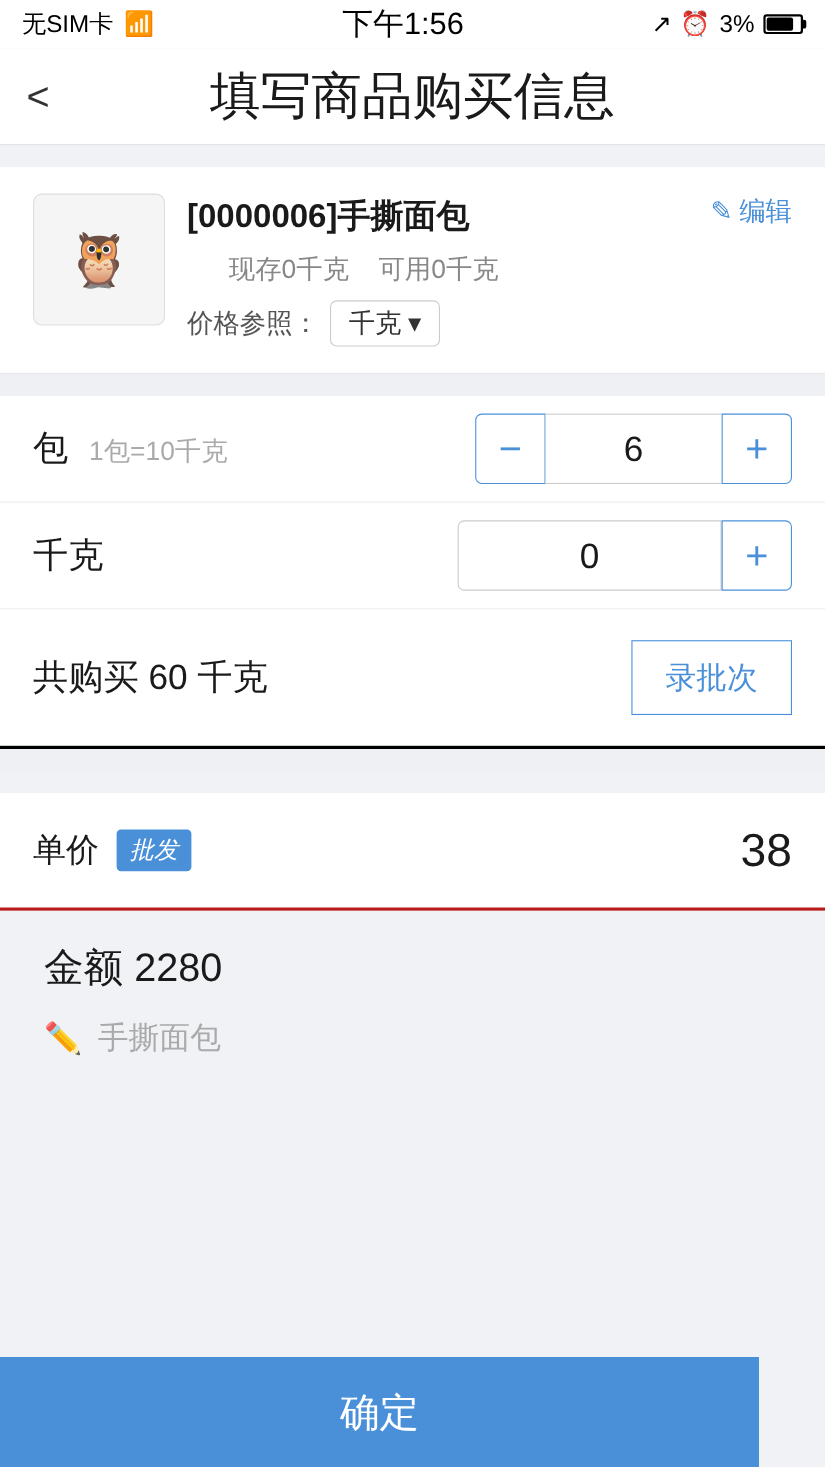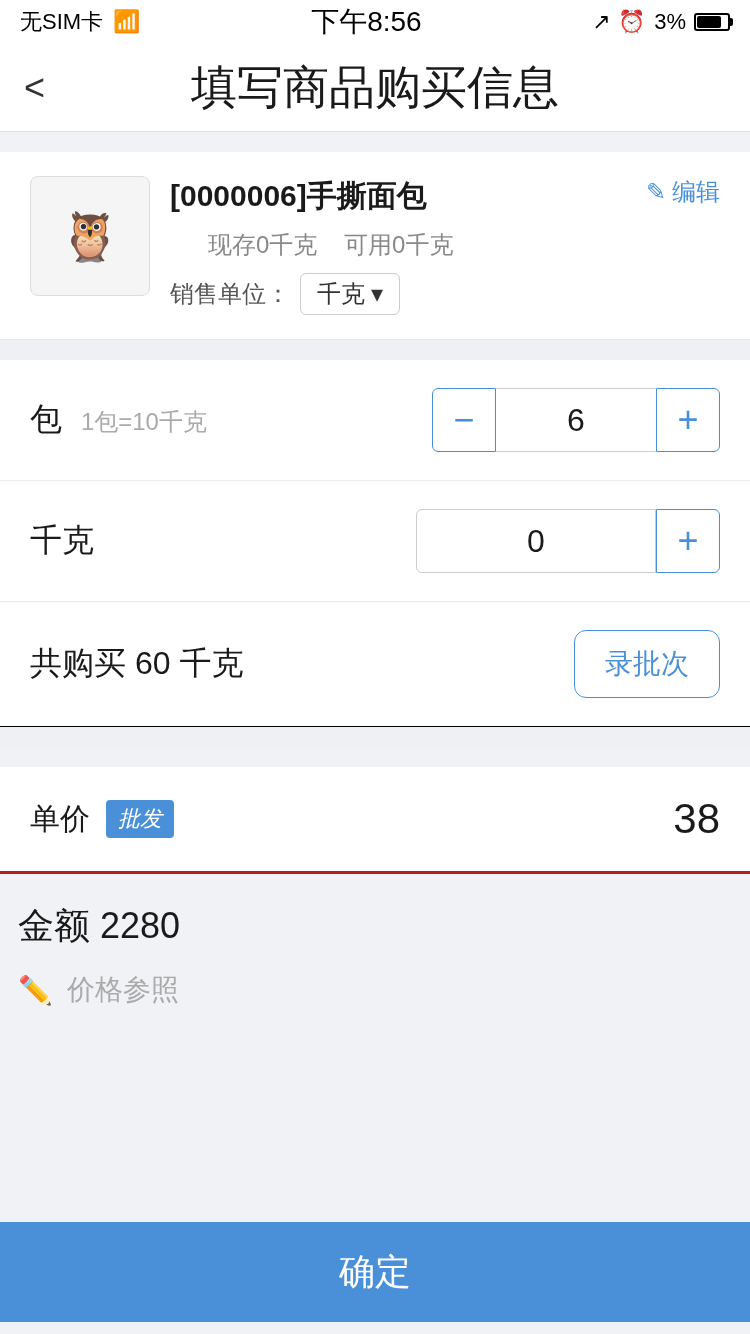--- a/index.html
+++ b/index.html
@@ -125,21 +125,21 @@
       background: #eef0f3;
     }
 
     
     .input-section {
       background: #fff;
     }
     .input-row {
       display: flex;
       align-items: center;
-      padding: 28px 30px;
+      padding: 16px 30px;
       border-bottom: 1px solid #ebebeb;
       gap: 32px;
     }
     .input-label {
       flex: 1;
       font-size: 32px;
       color: #1a1a1a;
     }
     .input-hint {
       font-size: 24px;
@@ -192,33 +192,33 @@
       border-radius: 6px 0 0 6px;
     }
 
     
     .total-row {
       background: #fff;
       padding: 28px 30px;
       display: flex;
       align-items: center;
       justify-content: space-between;
-      border-bottom: 1px solid #000000;
+      border-bottom: 3px solid #000000;
     }
     .total-text {
       font-size: 32px;
       color: #1a1a1a;
     }
     .batch-btn {
       border: 1px solid #4a90d9;
       color: #4a90d9;
       background: #fff;
       padding: 14px 30px;
       font-size: 28px;
-      border-radius: 12px;
+      border-radius: 0;
       cursor: pointer;
     }
 
     
     .price-section {
       background: #fff;
       margin-top: 20px;
       padding: 28px 30px;
       display: flex;
       align-items: center;
@@ -252,21 +252,21 @@
     .price-value {
       margin-left: auto;
       font-size: 42px;
       color: #1a1a1a;
       font-weight: 400;
     }
 
     
     .amount-section {
       background: #f0f2f5;
-      padding: 28px 30px 16px 18px;
+      padding: 28px 30px 16px 40px;
     }
     .amount-row {
       font-size: 36px;
       color: #1a1a1a;
       margin-bottom: 20px;
     }
     .amount-value {
       font-weight: 500;
     }
     .remark-row {
@@ -280,23 +280,23 @@
 
     
     .bottom-spacer {
       height: 500px;
       background: #f0f2f5;
     }
 
     
     .confirm-bar {
       position: fixed;
-      bottom: 12px;
+      bottom: 0;
       left: 0;
-      width: 750px;
+      width: 690px;
       height: 100px;
       background: #4a90d9;
       display: flex;
       align-items: center;
       justify-content: center;
       cursor: pointer;
     }
     .confirm-text {
       color: #fff;
       font-size: 36px;
@@ -330,21 +330,21 @@
     }
   </style>
 </head>
 <body>
 
 <div class="status-bar">
   <div class="status-left">
     <span>无SIM卡</span>
     <span>📶</span>
   </div>
-  <div class="status-center">下午8:56</div>
+  <div class="status-center">下午1:56</div>
   <div class="status-right">
     <span>↗</span>
     <span>⏰</span>
     <span>3%</span>
     <span class="battery-icon">
       <span class="battery-fill"></span>
       <span class="battery-tip"></span>
     </span>
   </div>
 </div>
@@ -359,21 +359,21 @@
     <span class="owl-icon">🦉</span>
   </div>
   <div class="product-info">
     <div class="product-name">[0000006]手撕面包</div>
     <div class="product-stock">
       <span>现存0千克</span>
       &nbsp;&nbsp;
       <span>可用0千克</span>
     </div>
     <div class="product-unit">
-      <span>销售单位：</span>
+      <span>价格参照：</span>
       <div class="unit-select">
         <span>千克</span>
         <span>▾</span>
       </div>
     </div>
   </div>
   <div class="edit-btn">
     <span>✎</span>
     <span>编辑</span>
   </div>
@@ -416,21 +416,21 @@
   <span class="price-value">38</span>
 </div>
 
 <div class="amount-section">
   <div class="amount-row">
     <span>金额</span>
     <span class="amount-value"> <span>2280</span></span>
   </div>
   <div class="remark-row">
     <span class="pencil-icon">✏️</span>
-    <span>价格参照</span>
+    <span>手撕面包</span>
   </div>
 </div>
 
 <div class="bottom-spacer"></div>
 
 <div class="confirm-bar">
   <span class="confirm-text">确定</span>
 </div>
 
 </body></html>

